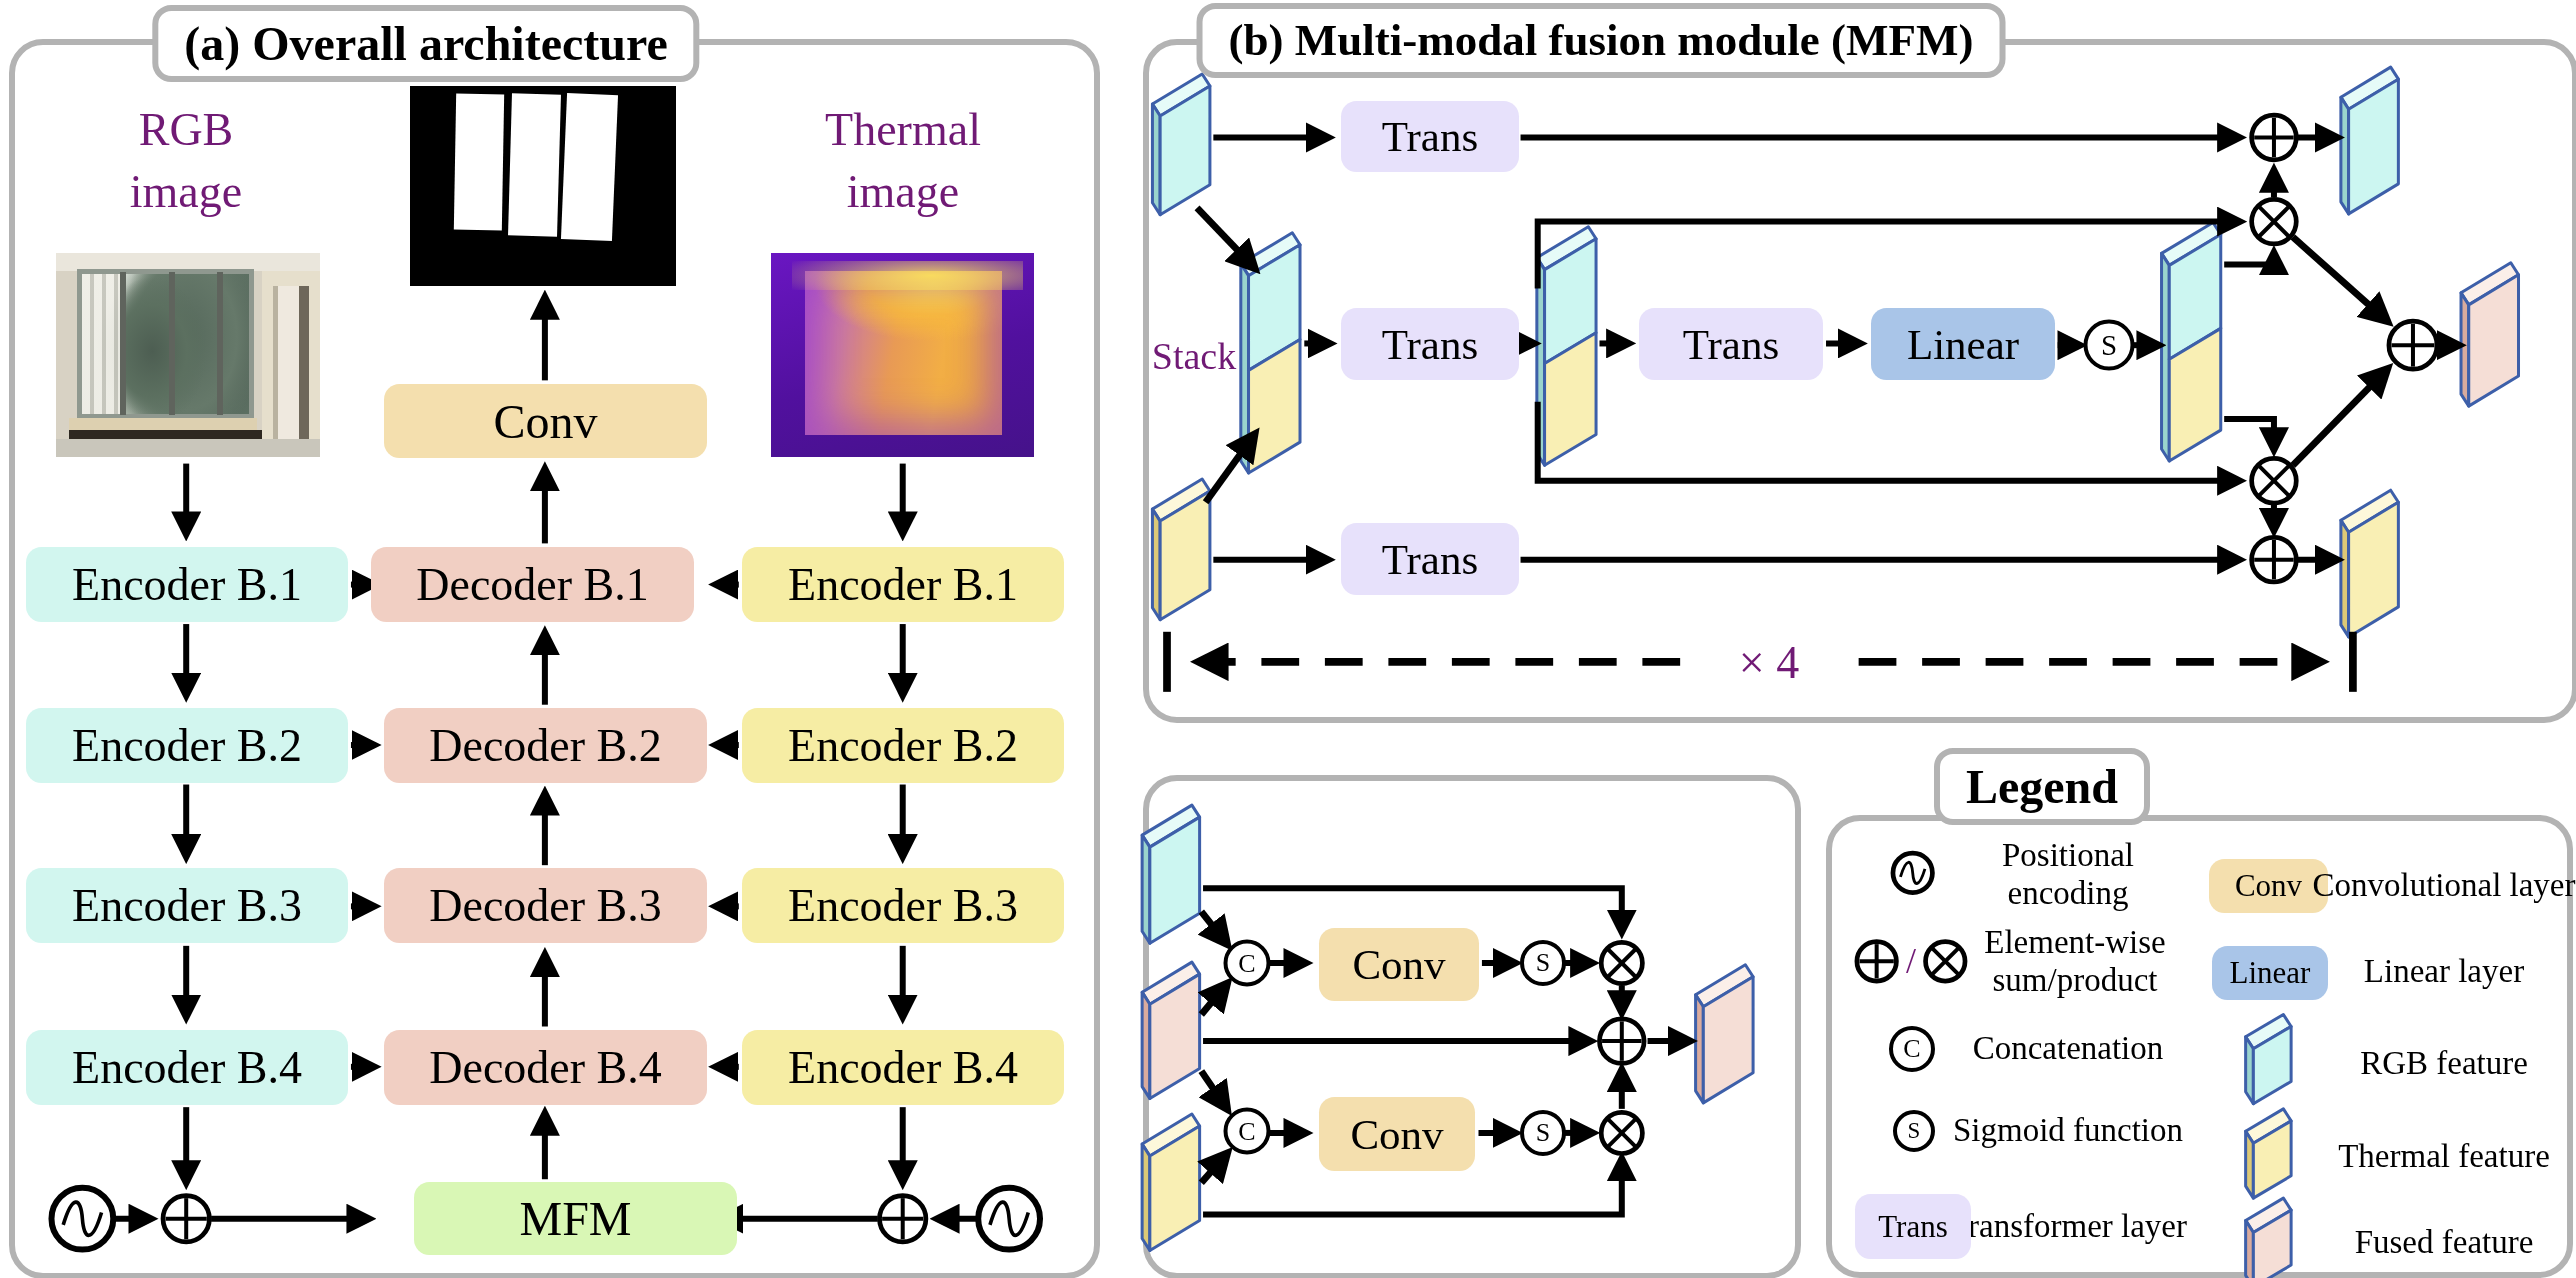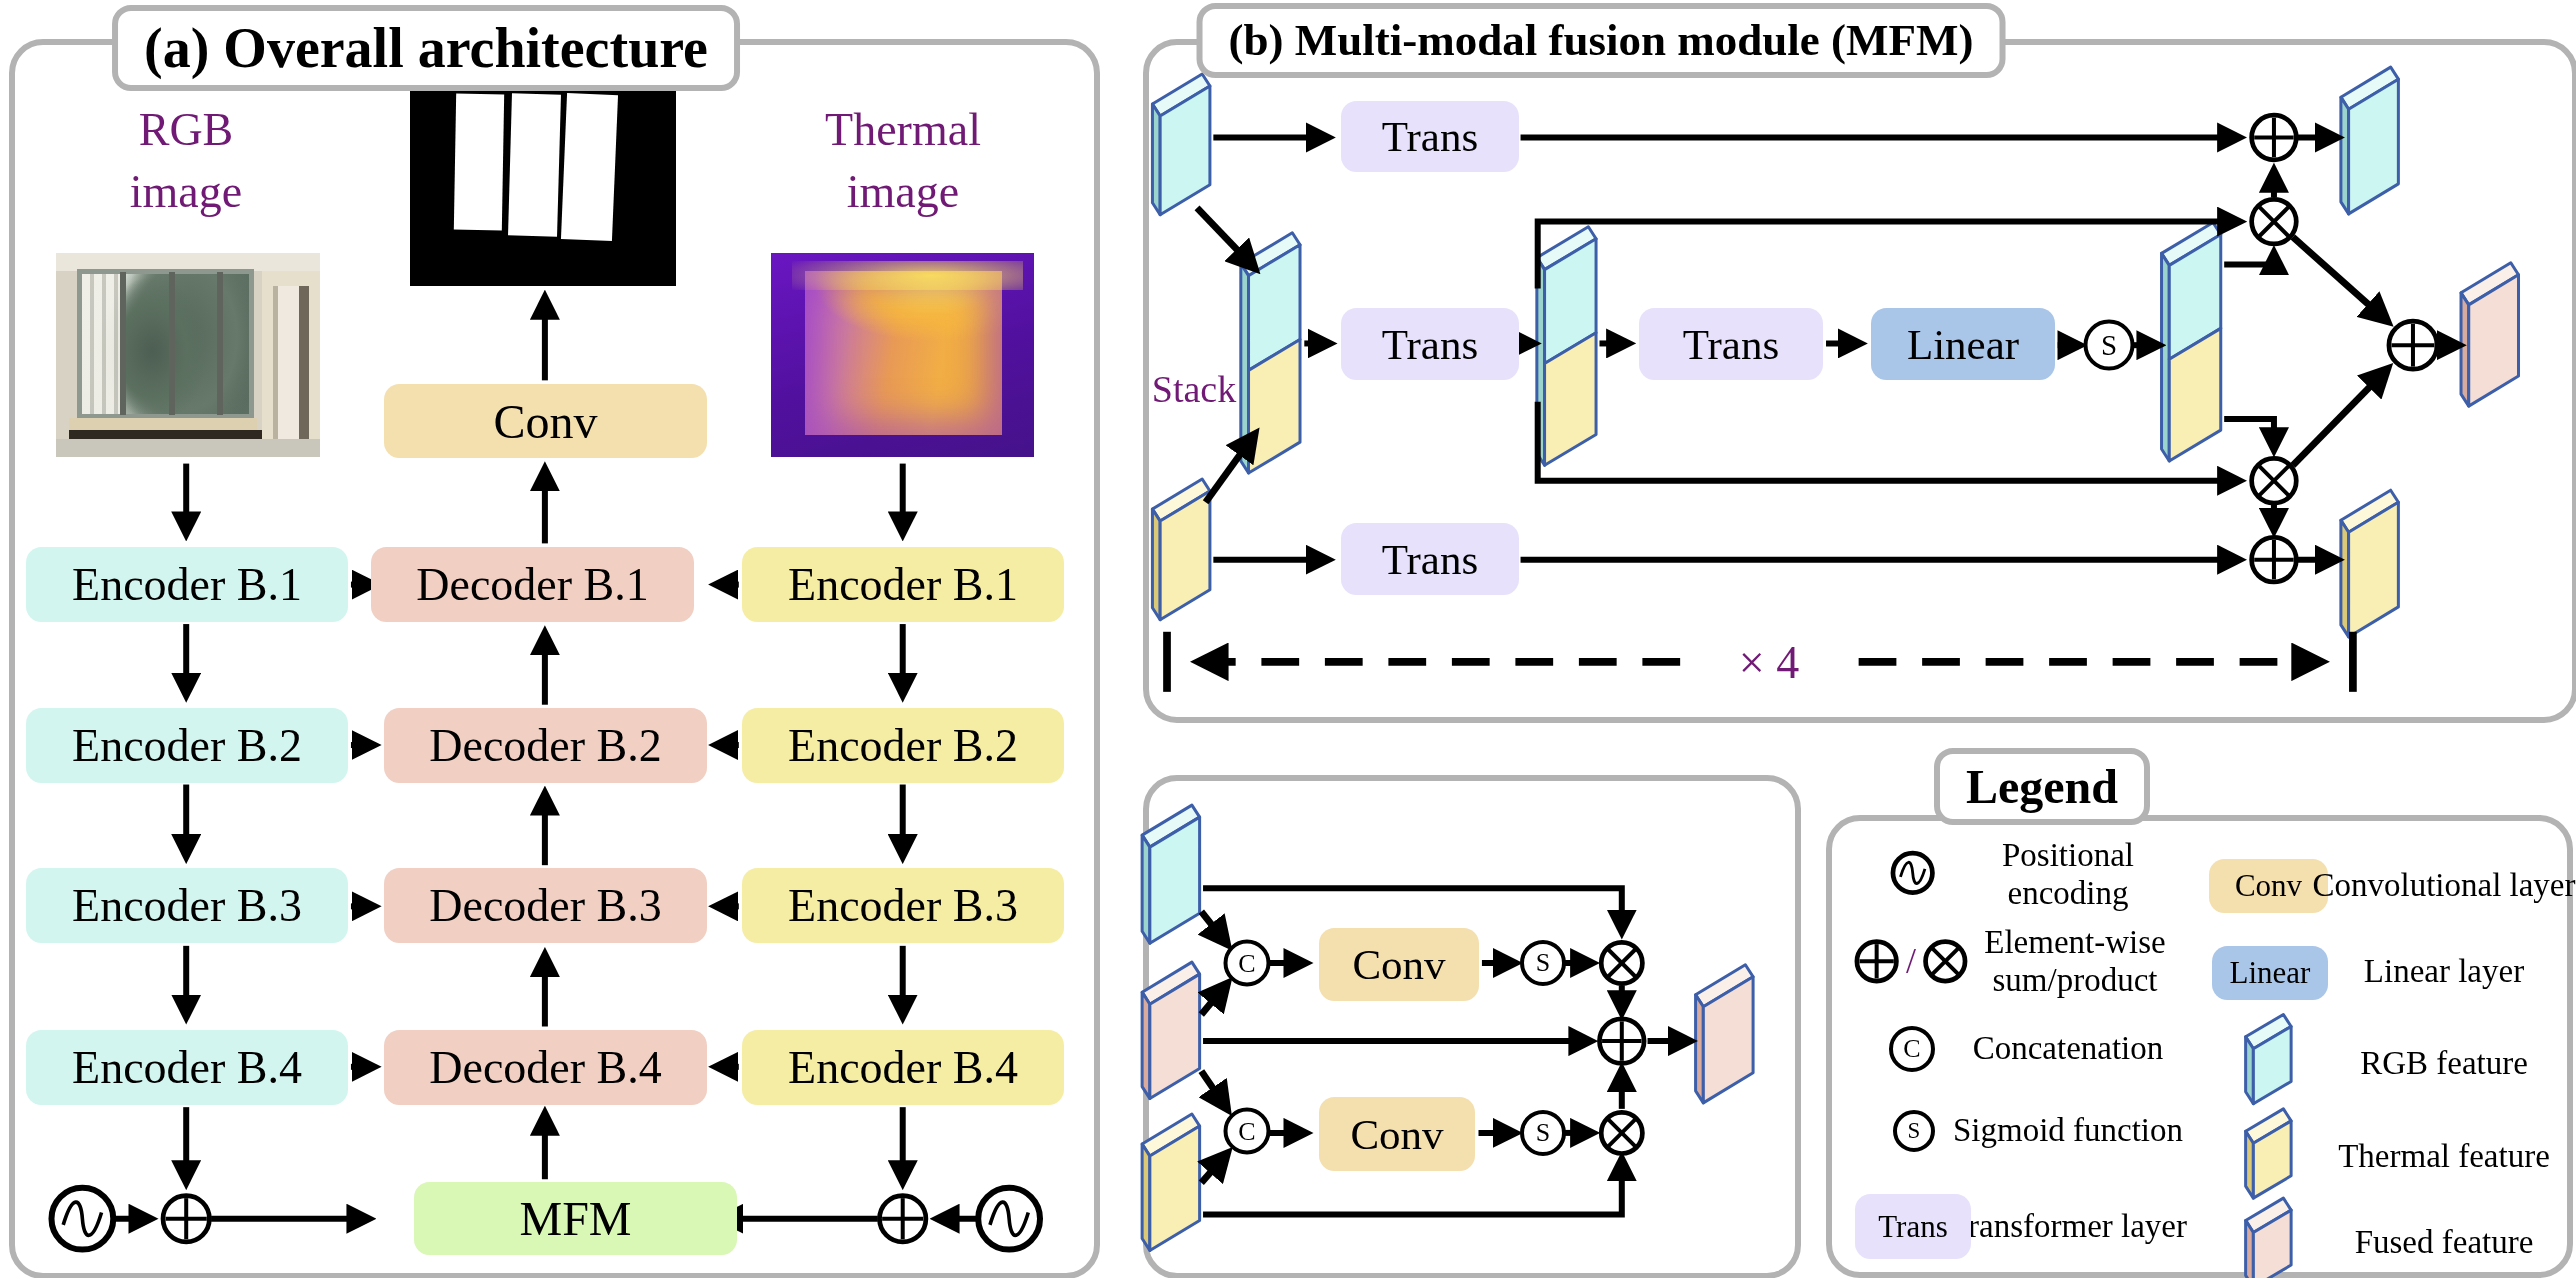--- a/index.html
+++ b/index.html
@@ -294,21 +294,21 @@
           <line x1="2251.36" y1="1104.36" x2="2282.64" y2="1135.64" stroke="#000" stroke-width="4.675"></line>
           <line x1="2251.36" y1="1135.64" x2="2282.64" y2="1104.36" stroke="#000" stroke-width="4.675"></line>
         </g>
         <g>
           <circle cx="2229" cy="1017" r="23" fill="#fff" stroke="#000" stroke-width="5.5"></circle>
           <path d="M 2214.74,1021.6 C 2221.64,998.6 2227.85,1000.9 2229,1017 C 2230.15,1033.1 2236.36,1035.4 2243.26,1012.4" fill="none" stroke="#000" stroke-width="3.3"></path>
         </g>
       </g>
   </svg>
 
-  <div class="ttl" style="left:426px;top:5.1px;font-size:56px;">(a) Overall architecture</div>
+  <div class="ttl" style="left:426px;top:5.1px;font-size:48px;">(a) Overall architecture</div>
   <div class="ttl" style="left:1601px;top:3.4px;font-size:45px;">(b) Multi-modal fusion module (MFM)</div>
   <div class="ttl" style="left:2042px;top:748px;font-size:48px;">Legend</div>
 
   <div class="lbl" style="left:186px;top:129px;font-size:46px;">RGB</div>
   <div class="lbl" style="left:186px;top:191px;font-size:46px;">image</div>
   <div class="lbl" style="left:903px;top:129px;font-size:46px;">Thermal</div>
   <div class="lbl" style="left:903px;top:191px;font-size:46px;">image</div>
 
   <div class="photo" id="rgb-photo" style="left:56px;top:253px;width:264px;height:204px;">
     <div class="rp-ceiling"></div>
@@ -346,21 +346,21 @@
   <div class="box" style="left:371px;top:547px;width:323px;height:75px;font-size:46px;background:var(--decoder-box);">Decoder B.1</div>
   <div class="box" style="left:384px;top:708px;width:323px;height:75px;font-size:46px;background:var(--decoder-box);">Decoder B.2</div>
   <div class="box" style="left:384px;top:868px;width:323px;height:75px;font-size:46px;background:var(--decoder-box);">Decoder B.3</div>
   <div class="box" style="left:384px;top:1030px;width:323px;height:75px;font-size:46px;background:var(--decoder-box);">Decoder B.4</div>
   <div class="box" style="left:742px;top:547px;width:322px;height:75px;font-size:46px;background:var(--encoder-thermal-box);">Encoder B.1</div>
   <div class="box" style="left:742px;top:708px;width:322px;height:75px;font-size:46px;background:var(--encoder-thermal-box);">Encoder B.2</div>
   <div class="box" style="left:742px;top:868px;width:322px;height:75px;font-size:46px;background:var(--encoder-thermal-box);">Encoder B.3</div>
   <div class="box" style="left:742px;top:1030px;width:322px;height:75px;font-size:46px;background:var(--encoder-thermal-box);">Encoder B.4</div>
   <div class="box" style="left:384px;top:1182px;width:323px;height:73px;font-size:48px;background:var(--mfm-box);margin-left:30px;">MFM</div>
 
-  <div class="lbl" style="left:1194px;top:356px;font-size:38px;margin-top:33px;">Stack</div>
+  <div class="lbl" style="left:1194px;top:356px;font-size:38px;">Stack</div>
   <div class="box" style="left:1341px;top:101px;width:178px;height:71px;font-size:43px;background:var(--trans-box);">Trans</div>
   <div class="box" style="left:1341px;top:308px;width:178px;height:72px;font-size:43px;background:var(--trans-box);">Trans</div>
   <div class="box" style="left:1639px;top:308px;width:184px;height:72px;font-size:43px;background:var(--trans-box);">Trans</div>
   <div class="box" style="left:1871px;top:308px;width:184px;height:72px;font-size:43px;background:var(--linear-box);">Linear</div>
   <div class="box" style="left:1341px;top:523px;width:178px;height:72px;font-size:43px;background:var(--trans-box);">Trans</div>
   <div class="lc" style="left:2109px;top:345px;width:43px;height:43px;font-size:29px;">S</div>
   <div class="lbl" style="left:1769px;top:662px;font-size:46px;">× 4</div>
 
   <div class="lc" style="left:1247px;top:963px;width:39px;height:39px;font-size:26px;">C</div>
   <div class="lc" style="left:1247px;top:1131px;width:39px;height:39px;font-size:26px;">C</div>

